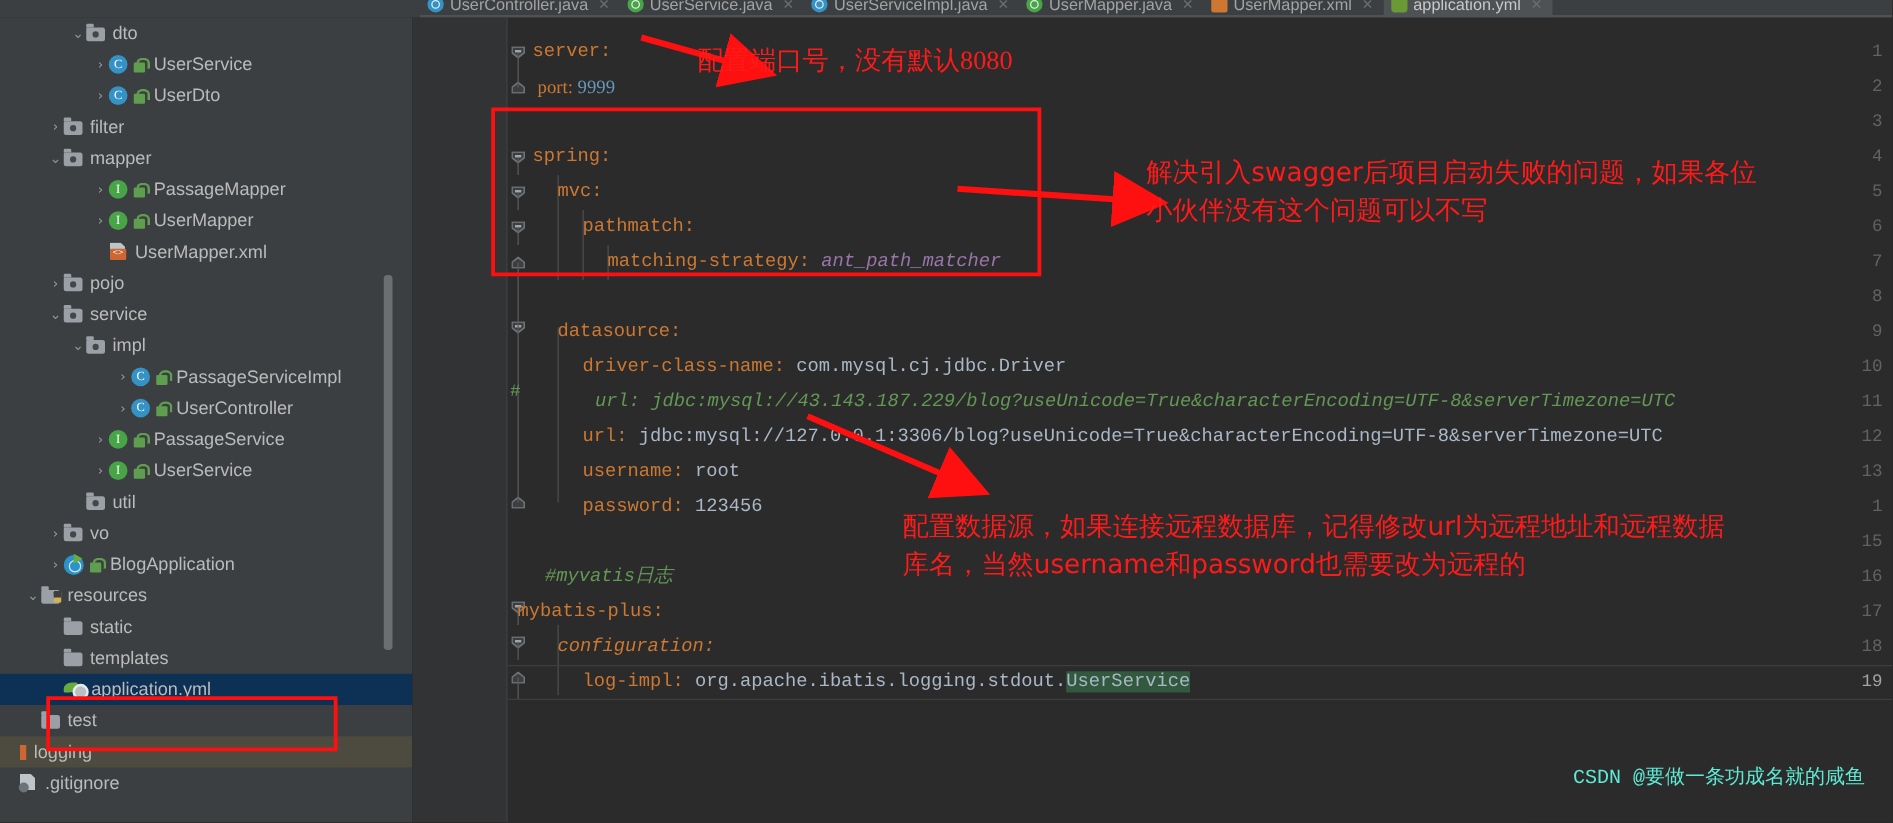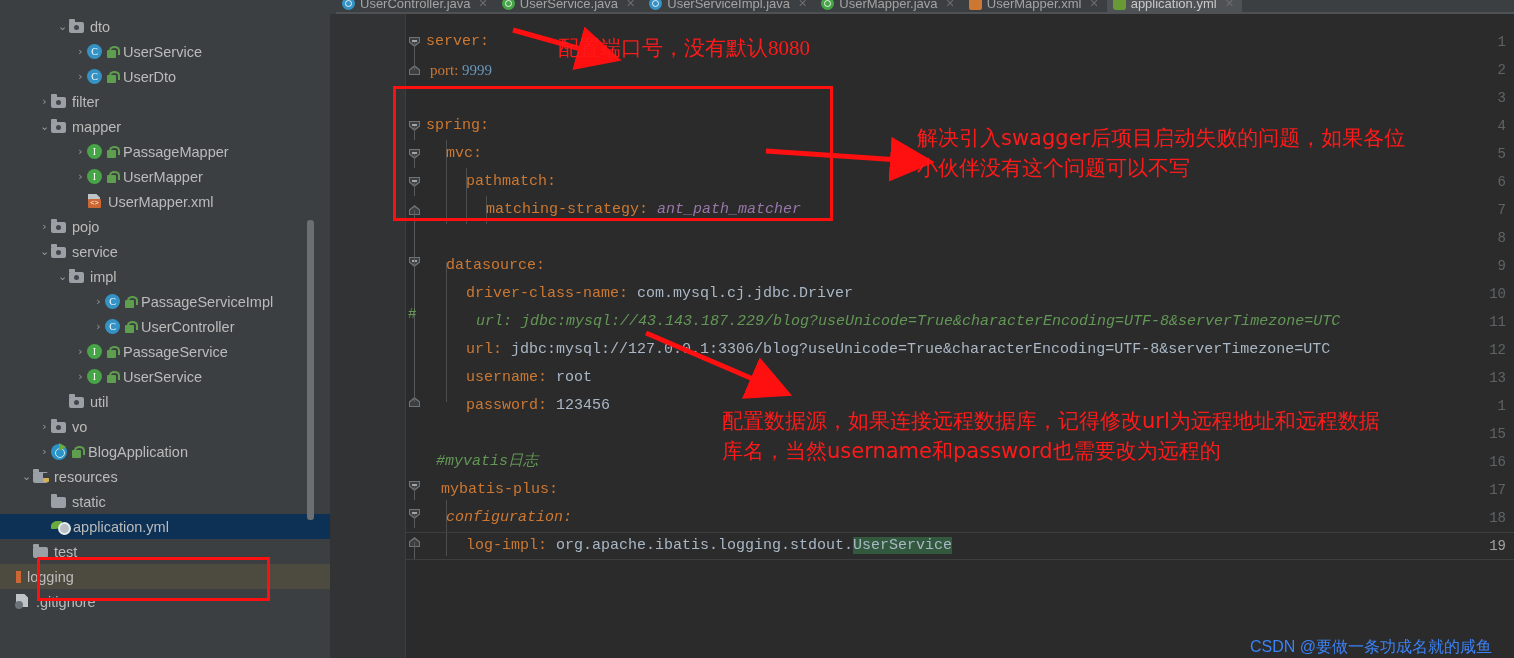--- a/index.html
+++ b/index.html
@@ -201,22 +201,22 @@
   .anno{
     position:absolute; color:#ff1a1a; font-size:21px; line-height:30px;
     font-family:"DejaVu Sans",sans-serif; white-space:pre-line; z-index:5;
   }
   .redbox{
     position:absolute; border:3px solid #ff1010; z-index:5; pointer-events:none;
   }
   svg.arrows{ position:absolute; left:0; top:0; width:1514px; height:658px; z-index:5; pointer-events:none; }
 
   #watermark{
-    position:absolute; right:22px; bottom:0; color:#3b82f6; font-size:16px; z-index:7;
-    font-family:Liberation Sans, sans-serif;
+    position:absolute; right:22px; bottom:26px; color:#5eead4; font-size:16px; z-index:7;
+    font-family:Liberation Mono, monospace;
   }
 </style>
 </head>
 <body>
 
 <div id="tabbar">
   <div class="tabs">
     <div class="tab">
       <span class="tab-ico cls"></span>
       <span>UserController.java</span>
@@ -417,20 +417,28 @@
         </span>
         <span class="lbl">resources</span>
       </div>
       <div class="row">
         <span style="width:38px;flex:none"></span>
         <span class="arr none"></span>
         <span class="ic folder plain">
           <i></i>
         </span>
         <span class="lbl">static</span>
+      </div>
+      <div class="row">
+        <span style="width:38px;flex:none"></span>
+        <span class="arr none"></span>
+        <span class="ic folder plain">
+          <i></i>
+        </span>
+        <span class="lbl">templates</span>
       </div>
       <div class="row selected">
         <span style="width:38px;flex:none"></span>
         <span class="arr none"></span>
         <span class="ic yml">
           <i></i>
         </span>
         <span class="lbl">application.yml</span>
       </div>
       <div class="row">
@@ -549,21 +557,21 @@
       <div class="code" style="top: 182px; left: 156px;"><span class="k">matching-strategy:</span> <span class="str">ant_path_matcher</span></div>
       <div class="code" style="top: 210px; left: 96px;"></div>
       <div class="code" style="top: 238px; left: 116px; text-align: right;"><span class="k">datasource:</span></div>
       <div class="code" style="top: 266px; left: 136px;"><span class="k">driver-class-name:</span> <span class="v">com.mysql.cj.jdbc.Driver</span></div>
       <div class="code" style="top: 294px; left: 146px;"><span class="cmt">url: jdbc:mysql://43.143.187.229/blog?useUnicode=True&amp;characterEncoding=UTF-8&amp;serverTimezone=UTC</span></div>
       <div class="code" style="top: 322px; left: 136px;"><span class="k">url:</span> <span class="v">jdbc:mysql://127.0.0.1:3306/blog?useUnicode=True&amp;characterEncoding=UTF-8&amp;serverTimezone=UTC</span></div>
       <div class="code" style="top: 350px; left: 136px;"><span class="k">username:</span> <span class="v">root</span></div>
       <div class="code" style="top: 378px; left: 136px;"><span class="k">password:</span> <span class="v">123456</span></div>
       <div class="code" style="top: 406px; left: 96px;"></div>
       <div class="code" style="top: 434px; left: 106px;"><span class="cmt">#myvatis日志</span></div>
-      <div class="code" style="top: 462px; left: 111px; font-family: Liberation Mono, monospace;"><span class="k">mybatis-plus:</span></div>
+      <div class="code" style="top: 462px; left: 84px; font-family: Liberation Mono, monospace;"><span class="k">mybatis-plus:</span></div>
       <div class="code" style="top: 490px; left: 116px; font-style: italic;"><span class="k">configuration:</span></div>
       <div class="code" style="top: 518px; left: 136px;"><span class="k">log-impl:</span> <span class="v">org.apache.ibatis.logging.stdout.</span><span class="v hl">UserService</span></div>
     </div>
 </div>
 
 <div class="redbox" style="left:393px; top:86px; width:440px; height:135px;"></div>
 <div class="redbox" style="left:37px; top:557px; width:233px; height:44px;"></div>
 
 <svg class="arrows" viewBox="0 0 1514 658">
   <defs>

